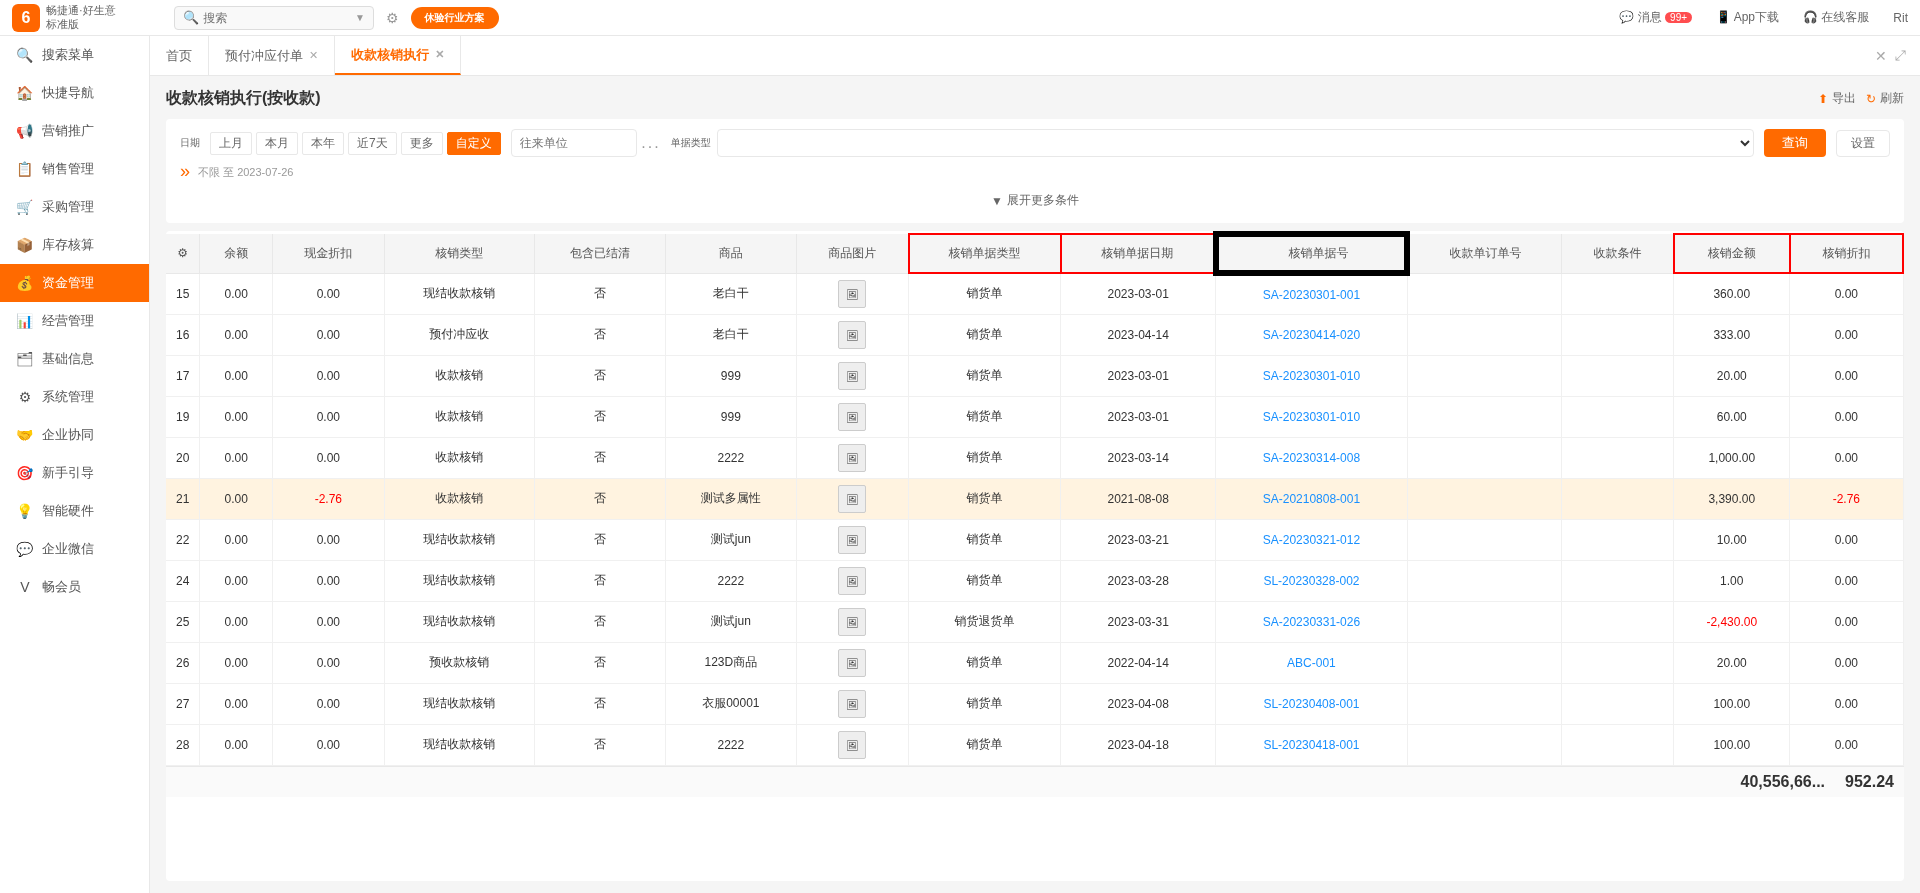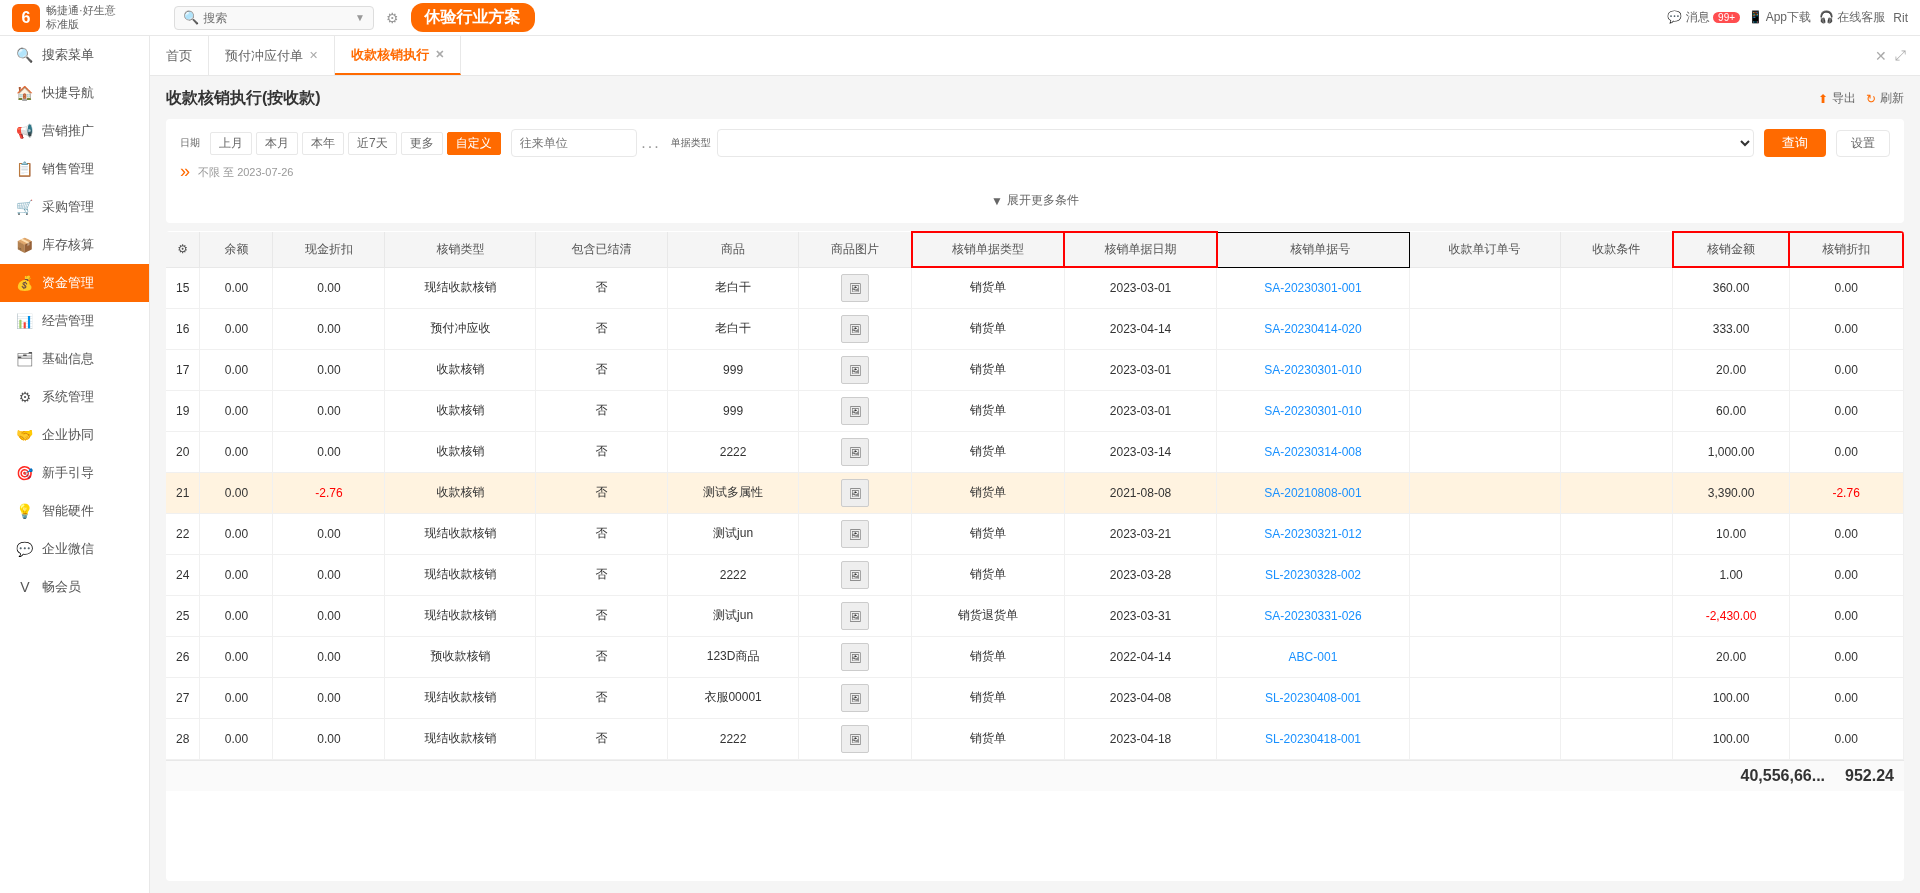--- a/index.html
+++ b/index.html
@@ -7,22 +7,22 @@
 
     
     .top-bar { height: 36px; background: #fff; display: flex; align-items: center; padding: 0 12px; border-bottom: 1px solid #e8e8e8; gap: 12px; }
     .top-bar-logo { display: flex; align-items: center; gap: 6px; width: 150px; }
     .logo-icon { width: 28px; height: 28px; background: #f60; border-radius: 6px; display: flex; align-items: center; justify-content: center; color: white; font-size: 16px; font-weight: bold; }
     .logo-text { font-size: 11px; color: #666; line-height: 1.2; }
     .top-bar-search { flex: 0 0 200px; height: 24px; border: 1px solid #ddd; border-radius: 4px; padding: 0 8px; background: #f9f9f9; display: flex; align-items: center; gap: 4px; }
     .top-bar-search input { border: none; background: transparent; font-size: 12px; color: #999; outline: none; width: 100%; }
     .top-bar-dropdown { color: #999; font-size: 10px; }
     .top-bar-gear { color: #999; font-size: 14px; cursor: pointer; }
-    .top-bar-btn { background: #ff6a00; color: white; border: none; padding: 4px 14px; border-radius: 12px; font-size: 16px; cursor: pointer; font-weight: bold; }
-    .top-bar-right { margin-left: auto; display: flex; align-items: center; gap: 8px; font-size: 12px; color: #666; }
+    .top-bar-btn { background: #ff6a00; color: white; border: none; padding: 4px 14px; border-radius: 12px; font-size: 10px; cursor: pointer; font-weight: bold; }
+    .top-bar-right { margin-left: auto; display: flex; align-items: center; gap: 24px; font-size: 12px; color: #666; }
     .badge { background: #ff4d4f; color: white; border-radius: 10px; padding: 0 5px; font-size: 10px; }
 
     
     .layout { display: flex; height: calc(893px - 36px); }
 
     
     .sidebar { width: 150px; background: #fff; border-right: 1px solid #e8e8e8; display: flex; flex-direction: column; }
     .sidebar-item { display: flex; align-items: center; gap: 8px; padding: 10px 16px; cursor: pointer; color: #555; font-size: 13px; }
     .sidebar-item.active { background: #ff6a00; color: white; border-radius: 0; }
     .sidebar-item .si-icon { font-size: 14px; width: 18px; text-align: center; }
@@ -261,21 +261,21 @@
             <tr>
               <th class="settings-col">⚙</th>
               <th>余额</th>
               <th>现金折扣</th>
               <th>核销类型</th>
               <th>包含已结清</th>
               <th>商品</th>
               <th>商品图片</th>
               <th style="border: 2px solid red;">核销单据类型</th>
               <th style="border: 2px solid red;">核销单据日期</th>
-              <th style="border: 1px solid #000000; padding-left: 24px;">核销单据号</th>
+              <th style="border: 6px solid #000000; padding-left: 24px;">核销单据号</th>
               <th>收款单订单号</th>
               <th>收款条件</th>
               <th style="border: 2px solid red;">核销金额</th>
               <th style="border: 2px solid red;">核销折扣</th>
             </tr>
           </thead>
           <tbody id="table-body">
           <tr>
     <td>15</td>
     <td>0.00</td>

